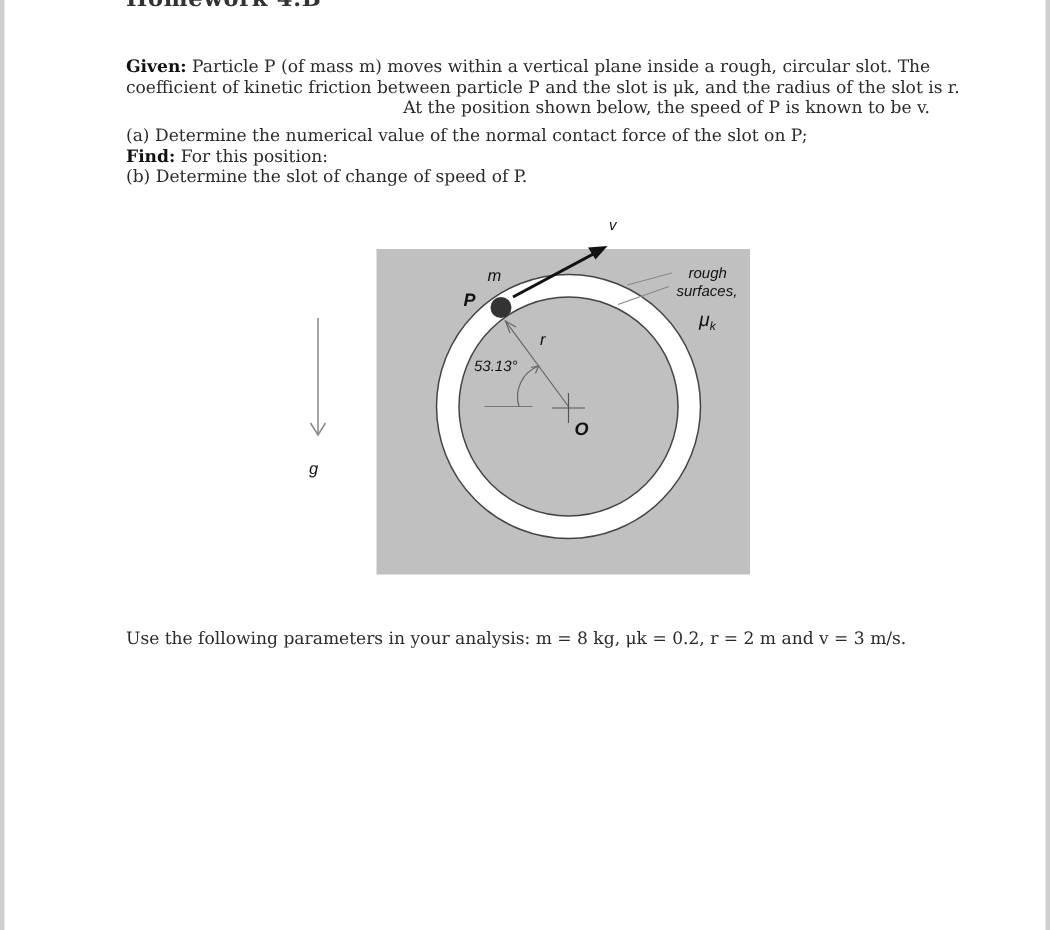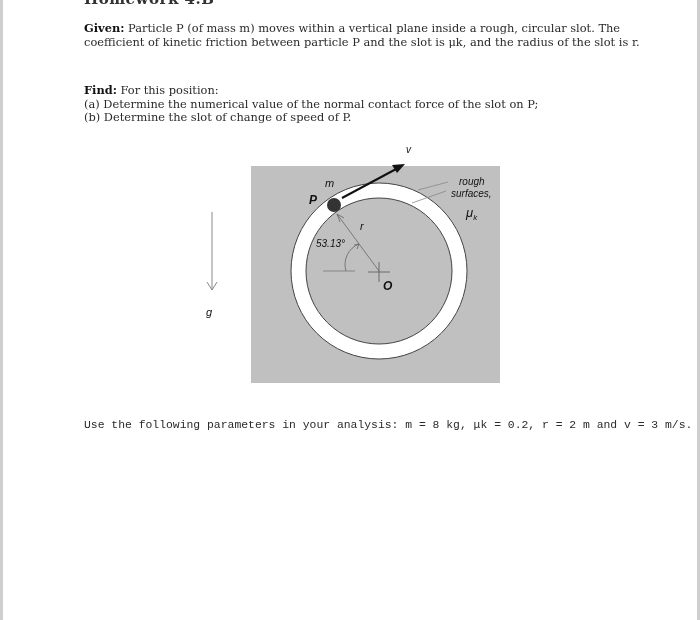--- a/index.html
+++ b/index.html
@@ -3,43 +3,44 @@
 <meta charset="utf-8">
 <style>
   html, body { margin:0; padding:0; }
   body { width:700px; height:620px; background:#ffffff; position:relative; overflow:hidden;
          font-family:"DejaVu Serif", "Liberation Serif", serif; color:#222; }
   .edge-left { position:absolute; left:0; top:0; width:3px; height:620px; background:#cfcfcf; }
   .edge-right { position:absolute; right:0; top:0; width:3px; height:620px; background:#cfcfcf; }
   .heading-cut { position:absolute; left:84px; top:-10px; font-weight:bold; font-size:15px; color:#333; letter-spacing:0.5px; }
   .para { position:absolute; left:84px; width:536px; font-size:11.4px; line-height:13.5px; color:#2a2a2a; }
   .para b { color:#111; }
-  .given { top:22px;text-align:right; }
+  .given { top:38px;text-align:right; }
   .find { top:84px; }
-  .params { top:419px;font-family:Liberation Mono, monospace; }
+  .params { top:419px; }
   .line { white-space:nowrap; }
   svg { position:absolute; left:0; top:0; }
   .lbl { font-family:"Liberation Sans", "DejaVu Sans", sans-serif; font-style:italic; fill:#111; }
 </style>
 </head>
 <body>
 
 <div class="edge-left"></div>
 <div class="edge-right"></div>
 
 <div class="heading-cut">Homework 4.B</div>
 
 <div class="para given">
   <div class="line"><b>Given:</b> <span>Particle P (of mass m) moves within a vertical plane inside a rough, circular slot.  The</span></div>
   <div class="line">coefficient of kinetic friction between particle P and the slot is μk, and the radius of the slot is r.</div>
+  <div class="line">At the position shown below, the speed of P is known to be v.</div>
 </div>
 
 <div class="para find">
+  <div class="line">(a)  Determine the numerical value of the normal contact force of the slot on P;</div>
   <div class="line"><b>Find:</b> <span>For this position:</span></div>
-  <div class="line">(a)  Determine the numerical value of the normal contact force of the slot on P;</div>
   <div class="line">(b)  Determine the slot of change of speed of P.</div>
 </div>
 
 <svg width="700" height="620">
 
   <rect x="251" y="166" width="249" height="217" fill="#c0c0c0"></rect>
 
   <circle cx="379" cy="271" r="88" fill="#ffffff" stroke="#444" stroke-width="1"></circle>
 
   <circle cx="379" cy="271" r="73" fill="#c0c0c0" stroke="#444" stroke-width="1"></circle>

